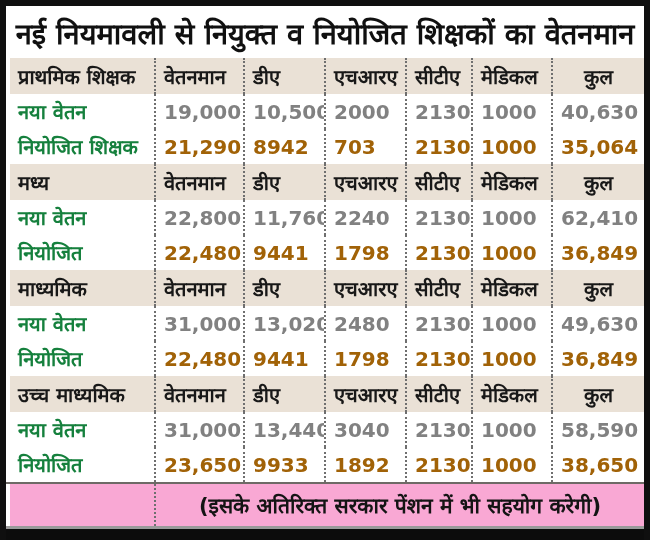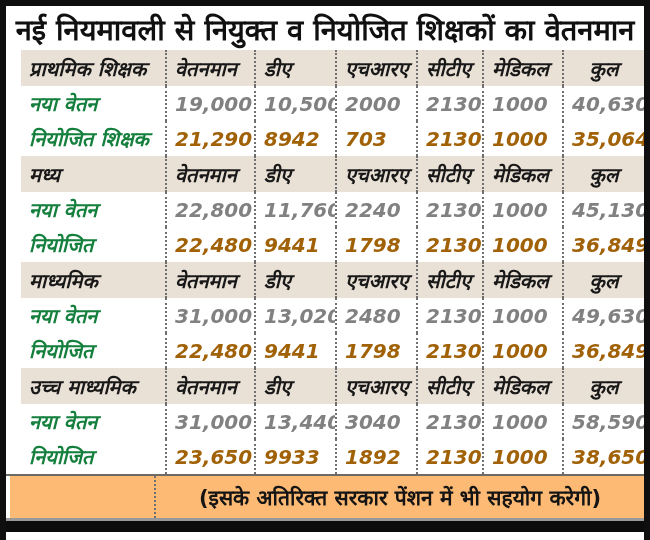--- a/index.html
+++ b/index.html
@@ -9,31 +9,30 @@
   .frame {
     width:650px; height:540px;
     background:#ffffff;
     border:6px solid #0f0f0f;
     border-bottom:none;
     position:relative;
     overflow:hidden;
   }
 
   .title {
-    height:44px;
+    height:52px;
     display:flex; align-items:center; justify-content:center;
     font-size:29px; font-weight:700; color:#101010;
     white-space:nowrap;
   }
 
   .salary-table {
     display:grid;
     grid-template-columns:144px 89px 81px 81px 66px 80px 1fr;
-    padding-left:15px;
-    font-style:italic;
+    padding-left:4px;
   }
 
   .cell {
     display:flex; align-items:center;
     padding-left:8px;
     font-size:20px; font-weight:700;
     height:35px;
     color:#191919;
     white-space:nowrap; overflow:hidden;
   }
@@ -45,21 +44,21 @@
   .row-black .cell.val { color:#a16207; }
   .cell.rowlabel { color:#15803d; }
 
   .footer-row {
     display:grid;
     grid-template-columns:144px 1fr;
     padding-left:4px;
     border-top:2px solid #6e6a66;
   }
   .footer-row .fcell {
-    height:42px; background:#fdba74;
+    height:42px; background:#f9a8d4;
     display:flex; align-items:center; justify-content:center;
     font-size:21px; font-weight:700; color:#141414;
     white-space:nowrap;
   }
   .footer-row .fcell.left { border-right:0; }
   .footer-row .fcell.text { border-left:2px dotted #6f6f6f; }
 
   .seam { height:3px; background:#9a9a9a; }
   .bottom-bar { height:11px; background:#0c0c0c; }
 </style>
@@ -111,21 +110,21 @@
       <div class="cell div center">कुल</div>
     </div>
 
     <div class="row-gray" style="display:contents">
       <div class="cell rowlabel">नया वेतन</div>
       <div class="cell div val">22,800</div>
       <div class="cell div val">11,760</div>
       <div class="cell div val">2240</div>
       <div class="cell div val">2130</div>
       <div class="cell div val">1000</div>
-      <div class="cell div val">45,130</div>
+      <div class="cell div val">62,410</div>
     </div>
     <div class="row-black" style="display:contents">
       <div class="cell rowlabel">नियोजित</div>
       <div class="cell div val">22,480</div>
       <div class="cell div val">9441</div>
       <div class="cell div val">1798</div>
       <div class="cell div val">2130</div>
       <div class="cell div val">1000</div>
       <div class="cell div val">36,849</div>
     </div>

